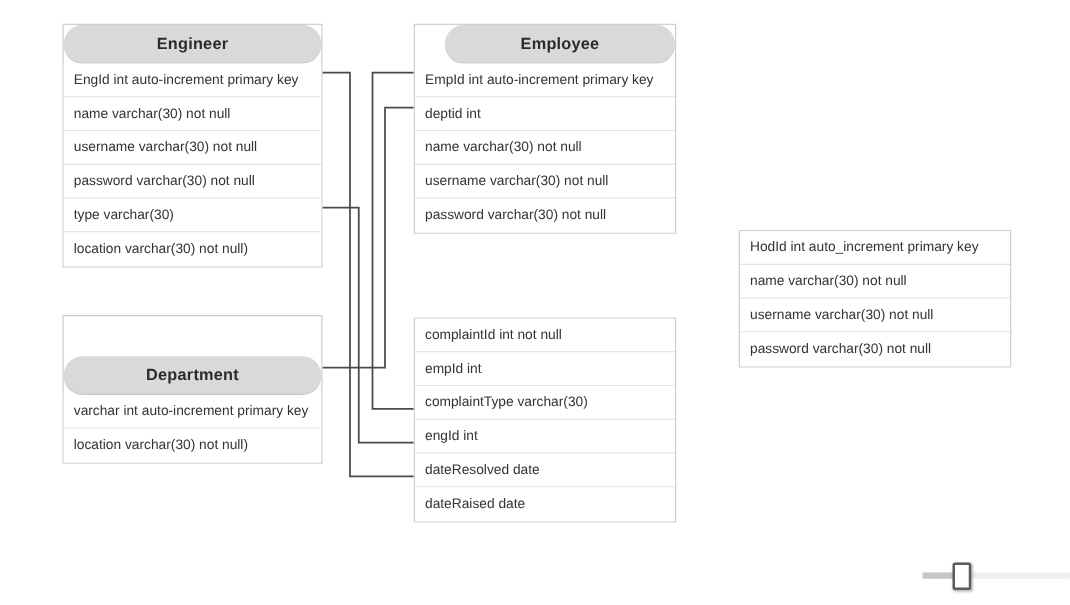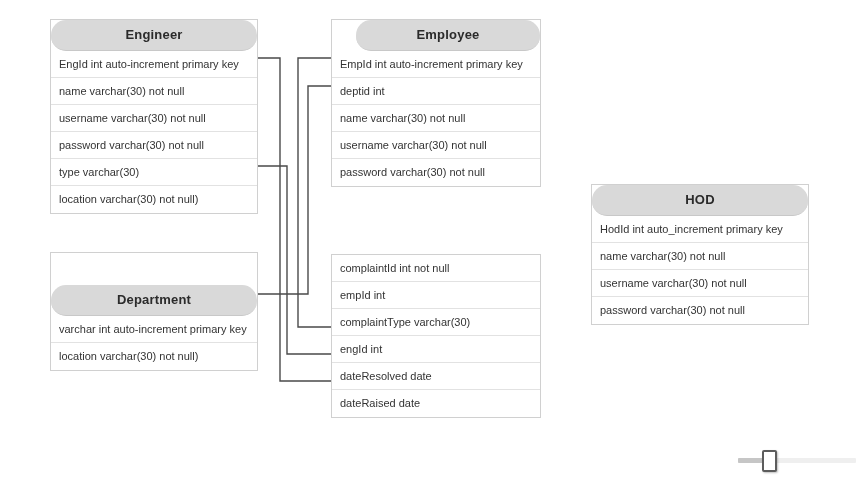--- a/index.html
+++ b/index.html
@@ -173,21 +173,20 @@
       <div class="attr-row">complaintId int not null</div>
       <div class="attr-row">empId int</div>
       <div class="attr-row">complaintType varchar(30)</div>
       <div class="attr-row">engId int</div>
       <div class="attr-row">dateResolved date</div>
       <div class="attr-row">dateRaised date</div>
     </div>
   </div>
 
   <div class="entity" style="left: 591px; top: 184px; width: 218px; border-color: rgb(208, 208, 208);">
-    <div class="entity-header" style="background: rgb(217, 217, 217);">HOD</div>
     <div class="entity-rows">
       <div class="attr-row">HodId int auto_increment primary key</div>
       <div class="attr-row">name varchar(30) not null</div>
       <div class="attr-row">username varchar(30) not null</div>
       <div class="attr-row">password varchar(30) not null</div>
     </div>
   </div>
 
   <div id="zoom-slider">
     <div class="slider-track" style="background: rgb(239, 239, 239);"></div>

